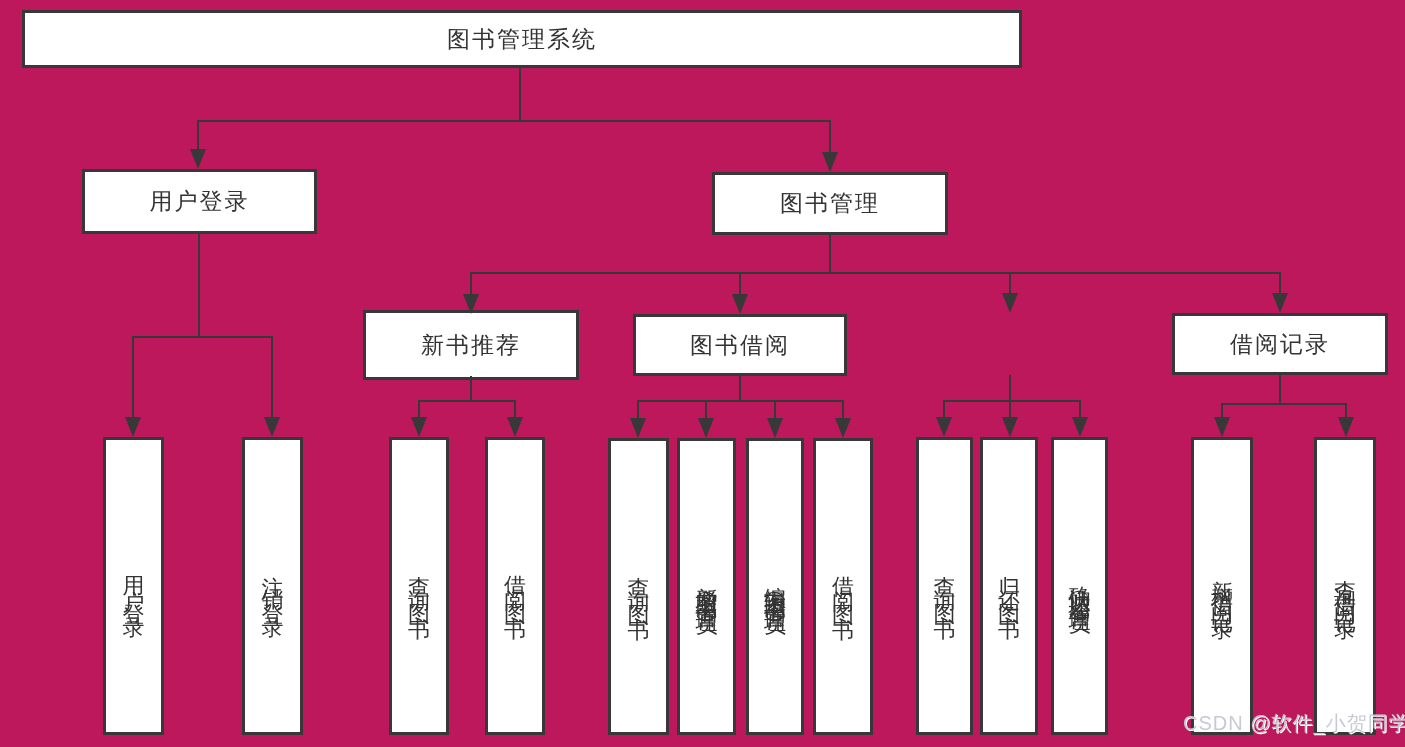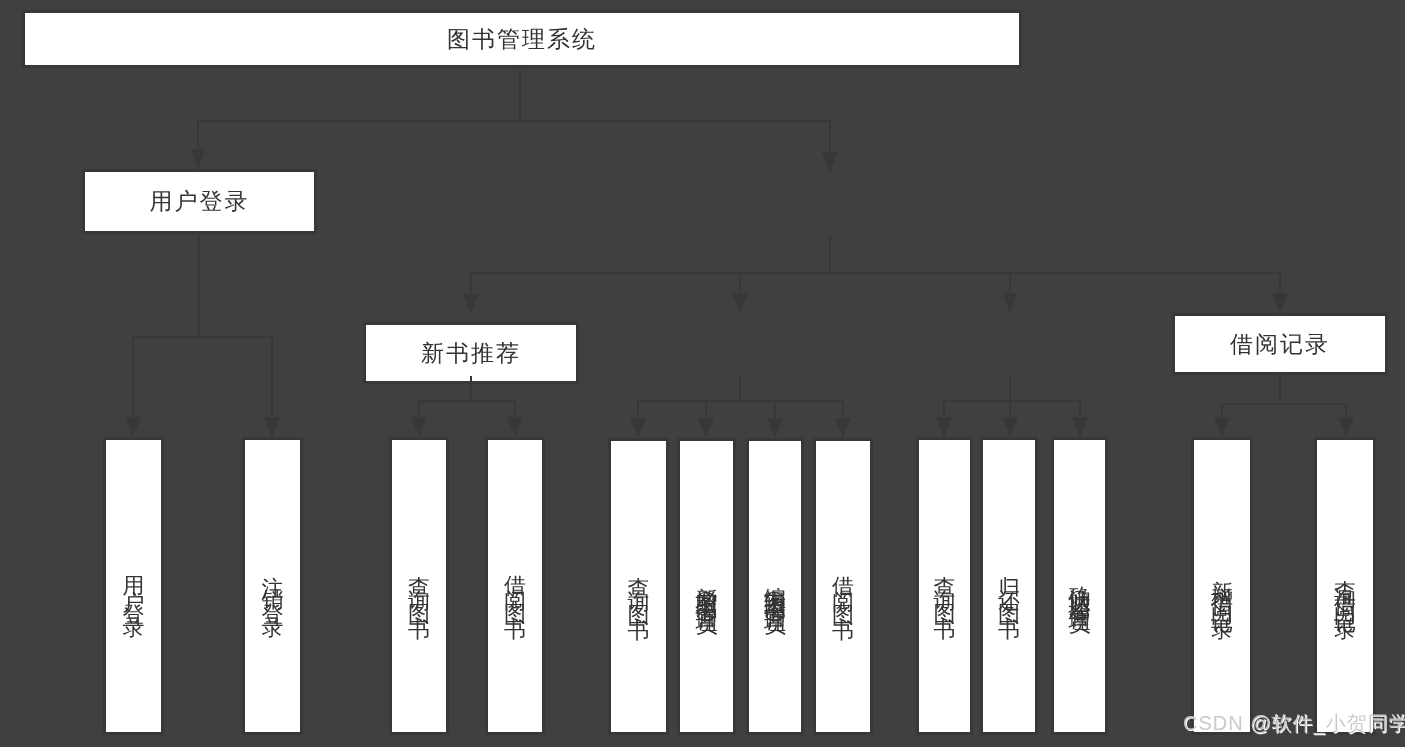--- a/index.html
+++ b/index.html
@@ -1,20 +1,20 @@
 <!DOCTYPE html>
 <html><head>
 <meta charset="utf-8">
 <style>
   html, body { margin: 0; padding: 0; background: #ffffff; }
   #stage {
     position: relative;
     width: 1405px;
     height: 747px;
-    background: #404040;
+    background: #be185d;
     font-family: "Liberation Sans", sans-serif;
     overflow: hidden;
   }
   .box {
     position: absolute;
     box-sizing: border-box;
     border: 3px solid #383838;
     background: #ffffff;
     display: flex;
     align-items: center;
@@ -69,23 +69,29 @@
 
 <div id="stage">
 
   <div class="box" style="left:22px; top:10px; width:1000px; height:58px;">
     <span class="lbl">图书管理系统</span>
   </div>
 
   <div class="box" style="left:82px; top:169px; width:235px; height:65px;">
     <span class="lbl">用户登录</span>
   </div>
-
-  <div class="box" style="left:363px; top:322px; width:216px; height:62px;">
+  <div class="box" style="left:712px; top:172px; width:236px; height:63px;">
+    <span class="lbl">图书管理</span>
+  </div>
+
+  <div class="box" style="left:363px; top:310px; width:216px; height:70px;">
     <span class="lbl">新书推荐</span>
+  </div>
+  <div class="box" style="left:633px; top:314px; width:214px; height:62px;">
+    <span class="lbl">图书借阅</span>
   </div>
   <div class="box" style="left:1172px; top:313px; width:216px; height:62px;">
     <span class="lbl">借阅记录</span>
   </div>
 
   <div class="leaf" style="left:103px; top:437px; width:61px; height:298px;">
     <span class="vtxt ls-wide">用户登录</span>
   </div>
   <div class="leaf" style="left:242px; top:437px; width:61px; height:298px;">
     <span class="vtxt ls-wide">注销登录</span>

